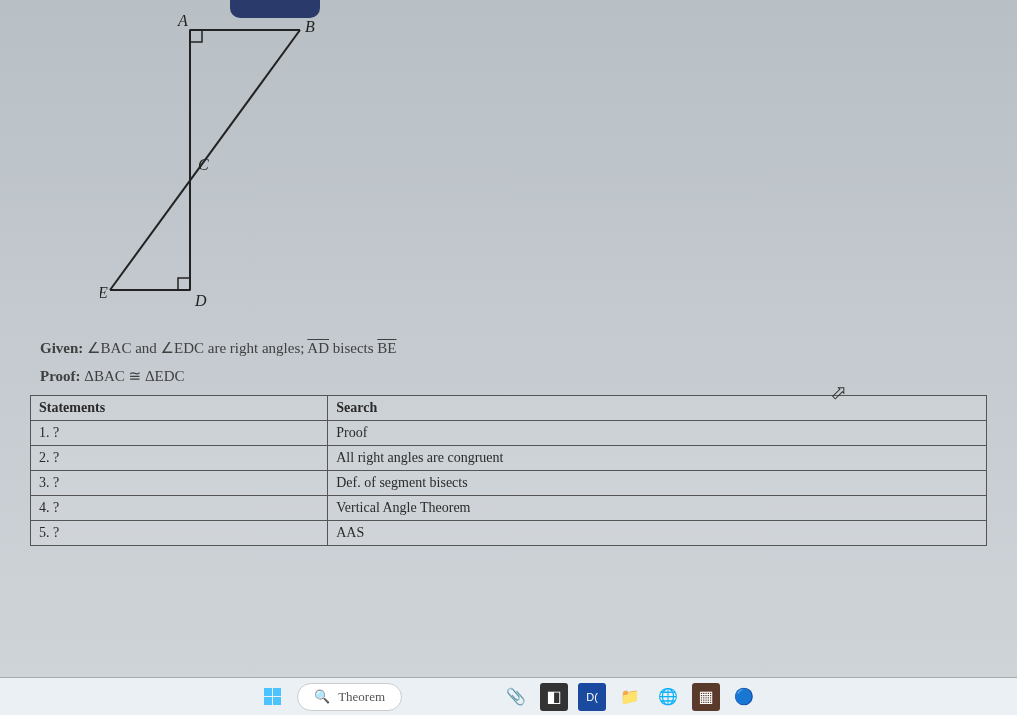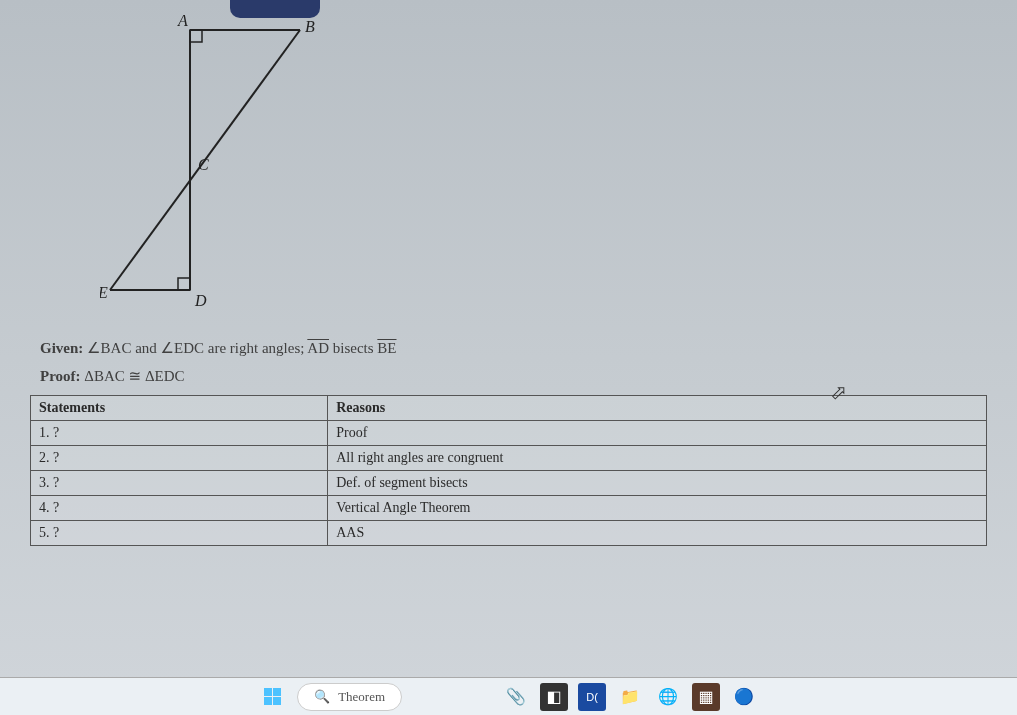--- a/index.html
+++ b/index.html
@@ -135,21 +135,21 @@
     <span>ΔBAC</span><span> ≅ </span><span>ΔEDC</span>
   </p>
 
   <span class="cursor">⬀</span>
 
 
   <table class="proof">
     <tbody>
         <tr>
       <th>Statements</th>
-      <th>Reasons</th>
+      <th>Search</th>
     </tr>
     <tr>
       <td><span>1.</span> <span>?</span></td>
       <td>Proof</td>
     </tr>
     <tr>
       <td><span>2.</span> <span>?</span></td>
       <td>All right angles are congruent</td>
     </tr>
     <tr>

